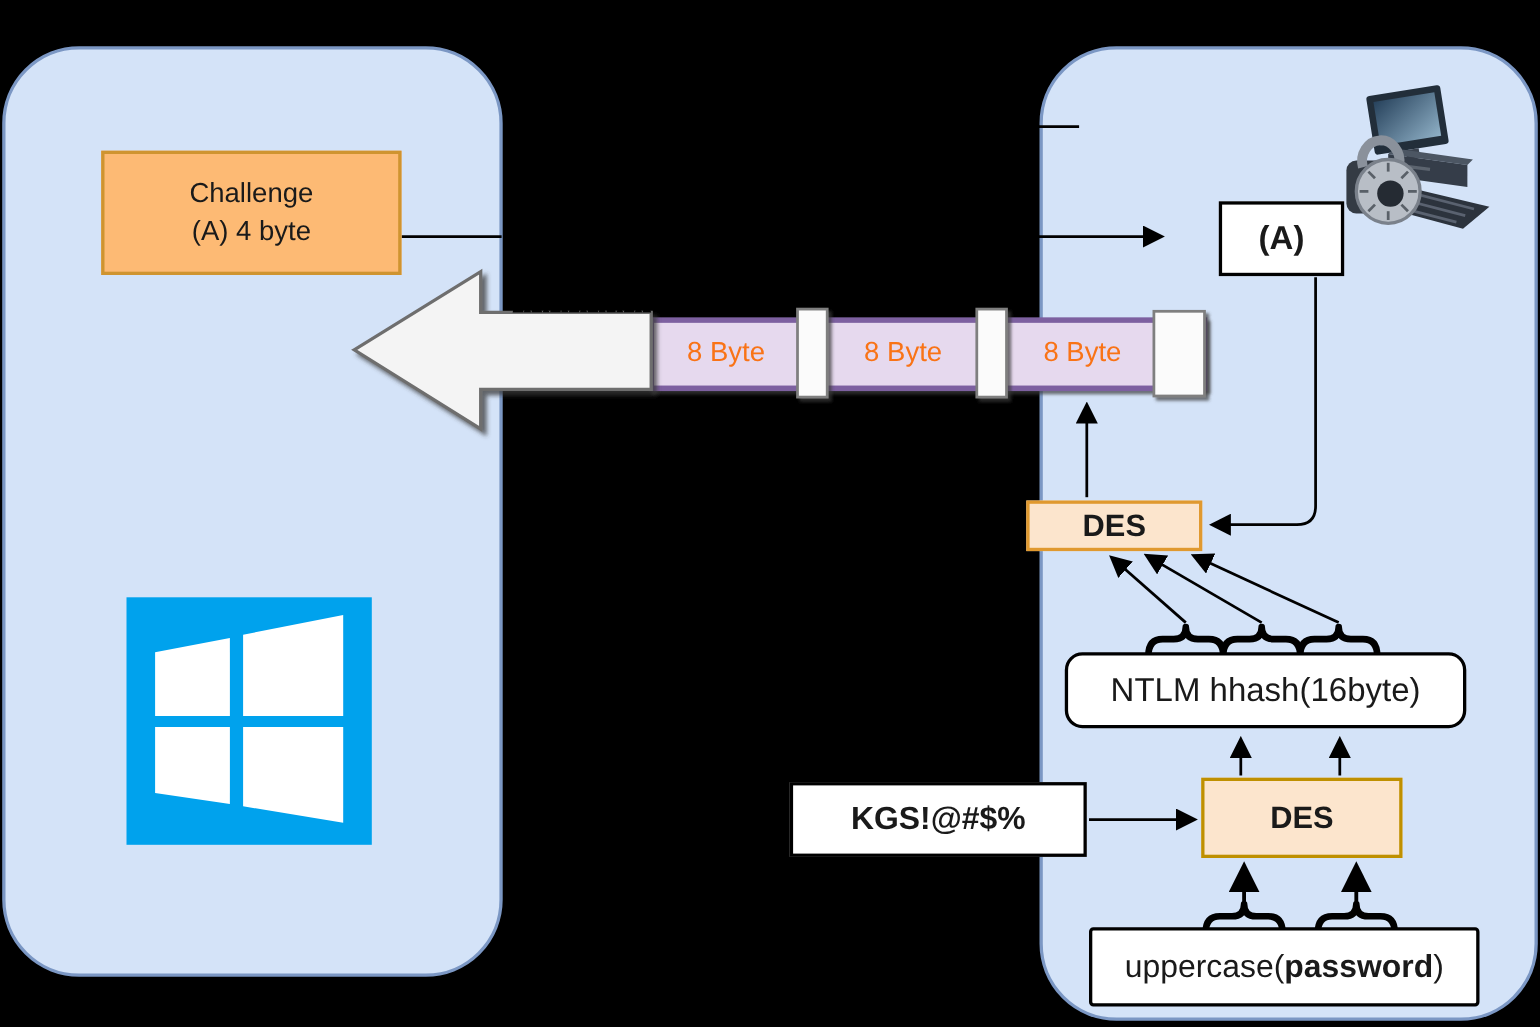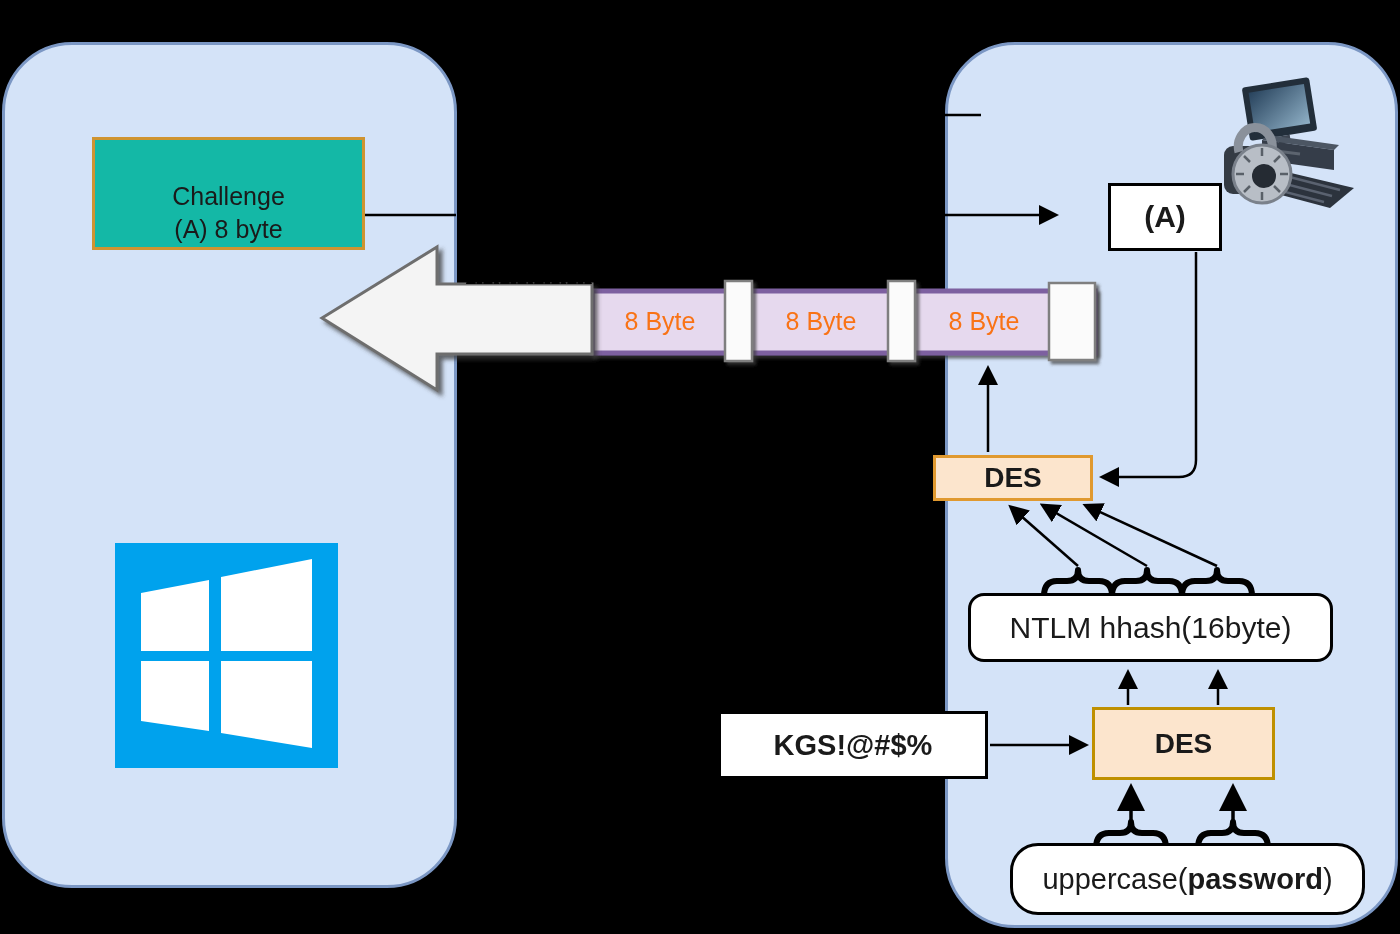--- a/index.html
+++ b/index.html
@@ -2,27 +2,27 @@
 <html><head>
 <meta charset="utf-8">
 <style>
   html,body{margin:0;padding:0;background:#000;}
   .canvas{position:relative;width:1400px;height:934px;background:#000;overflow:hidden;
           font-family:"Liberation Sans", sans-serif;color:#1a1a1a;}
   .panel{position:absolute;background:#d4e3f8;border:3px solid #7b97c4;border-radius:70px;}
   #server-panel{left:2px;top:42px;width:449px;height:840px;}
   #client-panel{left:945px;top:42px;width:447px;height:880px;}
   .box{position:absolute;display:flex;align-items:center;justify-content:center;text-align:center;box-sizing:border-box;}
-  #challenge-box{left:92px;top:137px;width:273px;height:113px;background:#14b8a6;border:3px solid #cf9430;font-size:25px;line-height:1.35;align-items:flex-end;}
+  #challenge-box{left:92px;top:137px;width:273px;height:113px;background:#fdba74;border:3px solid #cf9430;font-size:25px;line-height:1.35;}
   #a-box{left:1108px;top:183px;width:114px;height:68px;background:#fff;border:3px solid #000;font-size:30px;font-weight:bold;}
   #des1-box{left:933px;top:455px;width:160px;height:46px;background:#fce5cd;border:3px solid #e0992f;font-size:28px;font-weight:bold;}
   #des2-box{left:1092px;top:707px;width:183px;height:73px;background:#fce5cd;border:3px solid #bf9000;font-size:28px;font-weight:bold;}
   #ntlm-box{left:968px;top:593px;width:365px;height:69px;background:#fff;border:3px solid #000;border-radius:16px;font-size:30px;}
   #kgs-box{left:718px;top:711px;width:270px;height:68px;background:#fff;border:3px solid #000;font-size:29px;font-weight:bold;}
-  #uppercase-box{left:990px;top:843px;width:355px;height:72px;background:#fff;border:3px solid #000;border-radius:28px;font-size:29px;margin-left:20px;}
+  #uppercase-box{left:990px;top:843px;width:355px;height:72px;background:#fff;border:3px solid #000;border-radius:4px;font-size:29px;}
   .seg-label{position:absolute;top:321px;transform:translate(-50%,-50%);font-size:25px;color:#f97316;}
   #seg1{left:660px;} #seg2{left:821px;} #seg3{left:984px;}
   svg.overlay{position:absolute;left:0;top:0;z-index:1;}
   .boxes{position:absolute;left:0;top:0;z-index:2;width:100%;height:100%;pointer-events:none;}
   .boxes .box,.boxes .seg-label{pointer-events:auto;}
   .conn{stroke:#000;stroke-width:2.5px;fill:none;}
   .conn-thick{stroke:#000;stroke-width:3.5px;fill:none;}
   .brace{stroke:#000;stroke-width:6px;fill:none;stroke-linecap:round;stroke-linejoin:round;}
 </style>
 </head>
@@ -124,21 +124,21 @@
           <line x1="1250" y1="186" x2="1244" y2="192"></line>
       </g>
       <circle cx="1264" cy="176" r="12" fill="#252b33"></circle>
     </g>
   </svg>
 
   <div class="boxes">
     <div class="box" id="challenge-box">
       <div>
         <div>Challenge</div>
-        <div>(A) 8 byte</div>
+        <div>(A) 4 byte</div>
       </div>
     </div>
 
     <span class="seg-label" id="seg1">8 Byte</span>
     <span class="seg-label" id="seg2">8 Byte</span>
     <span class="seg-label" id="seg3">8 Byte</span>
 
     <div class="box" id="a-box">(A)</div>
 
     <div class="box" id="des1-box">DES</div>

